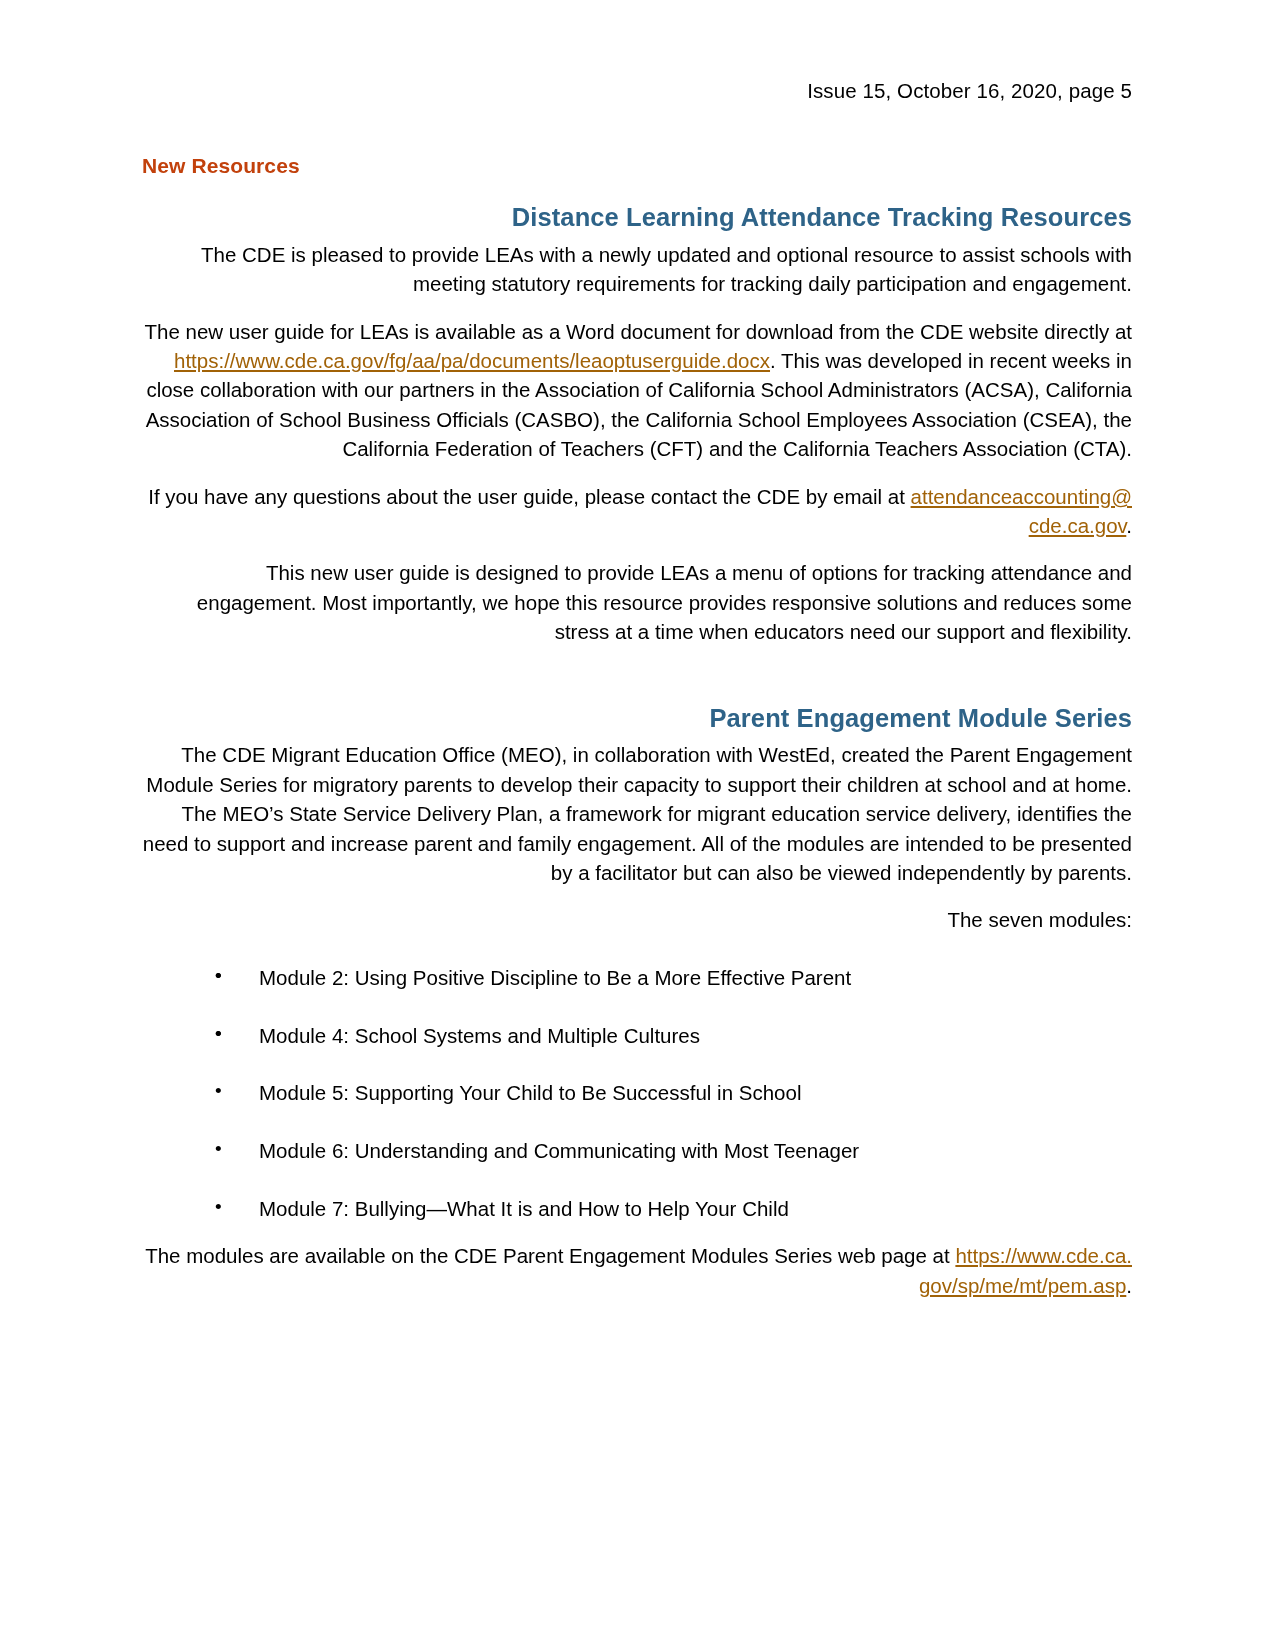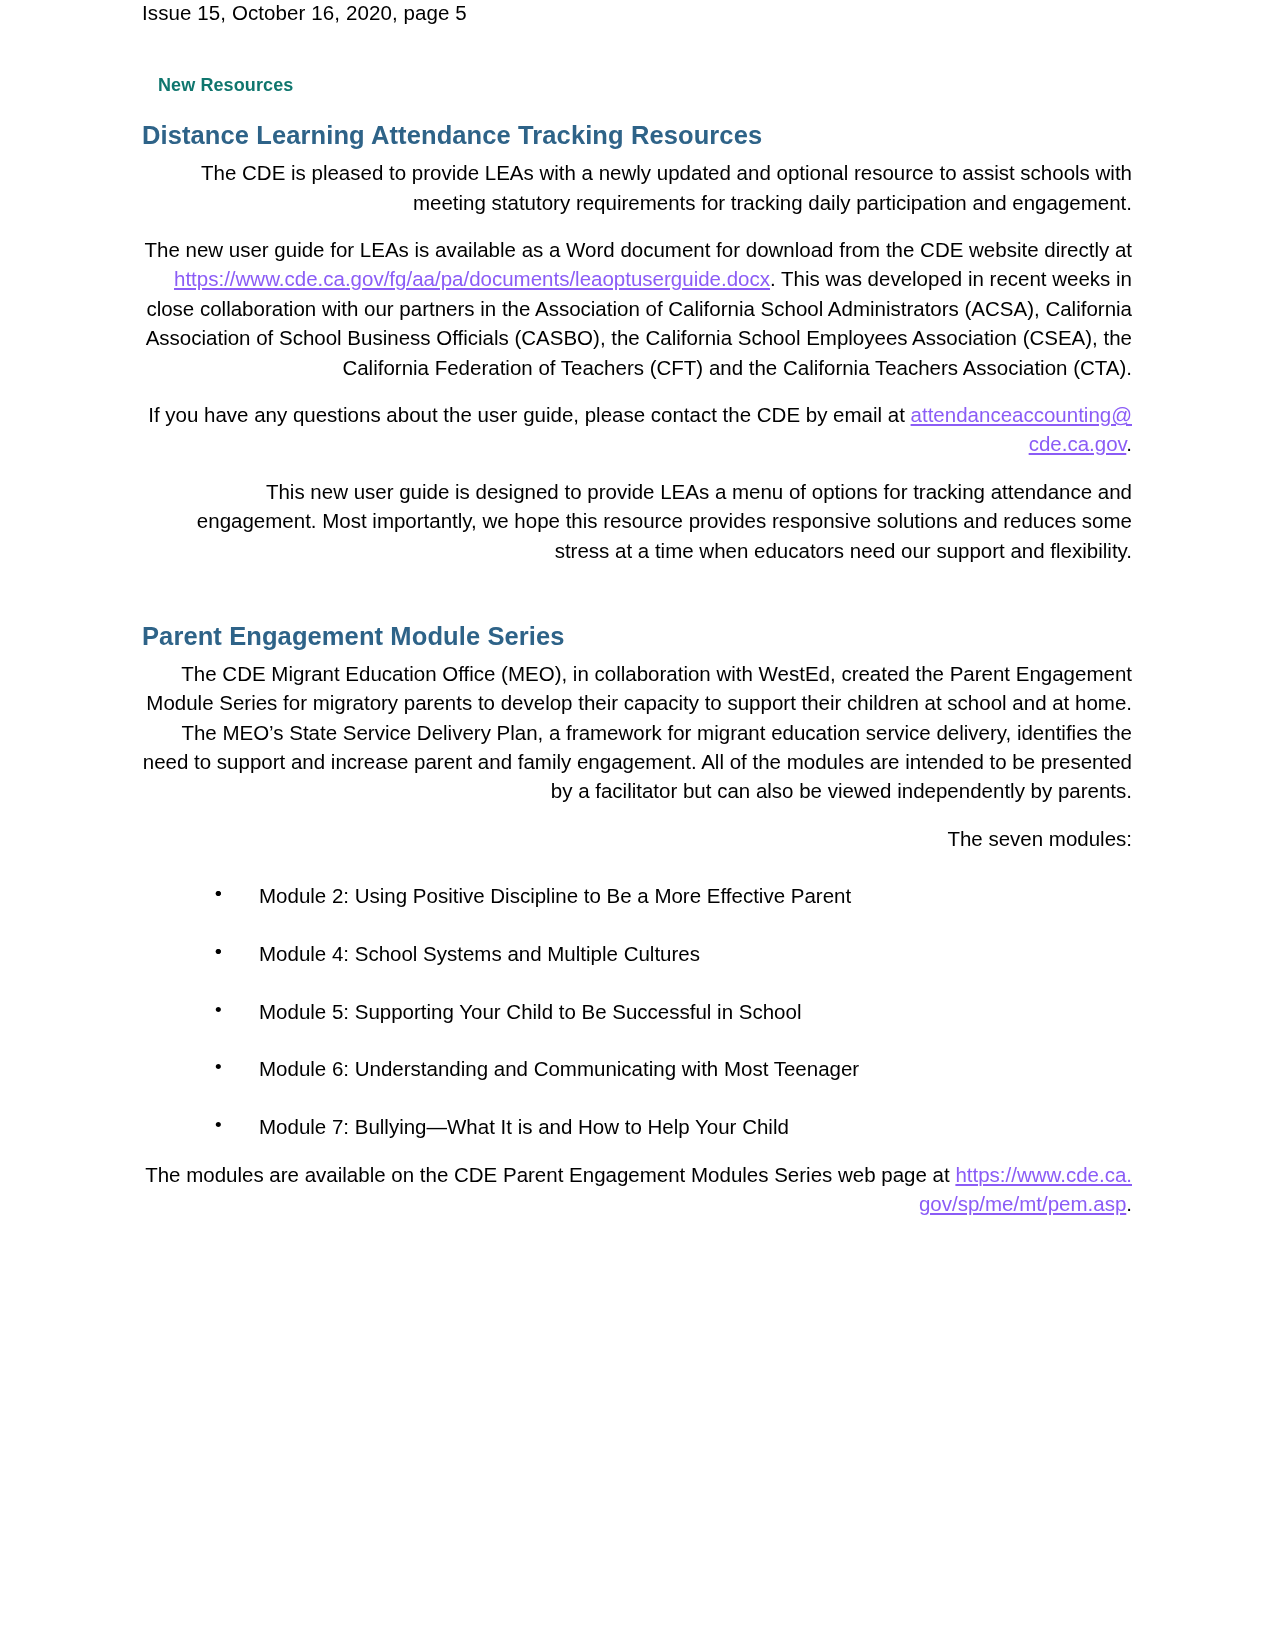--- a/index.html
+++ b/index.html
@@ -20,55 +20,57 @@
     padding: 0;
     overflow: hidden;
   }
   .content {
     position: absolute;
     left: 142px;
     top: 0;
     width: 990px;
   }
   .page-header {
-    text-align: left;
+    text-align: right;
     font-size: 20.5px;
     line-height: 1.3;
     color: #000000;
+    padding-top: 78px;
     letter-spacing: 0.1px;
   }
   h1.section-title {
-    font-size: 18px;
+    font-size: 21px;
     font-weight: bold;
-    color: #0f766e;
-    margin: 48px 0 0 16px;
+    color: #c2410c;
+    margin: 48px 0 0 0;
     line-height: 1.2;
     letter-spacing: 0.1px;
   }
   h2.sub-title {
     font-size: 25.5px;
     font-weight: bold;
     color: #2E6388;
     margin: 24px 0 6px 0;
     line-height: 1.25;
     letter-spacing: 0.1px;
+    text-align: right;
   }
   h2.sub-title.second {
     margin-top: 56px;
   }
   p.body-text {
     font-size: 20.5px;
     line-height: 1.435;
     margin: 0 0 18px 0;
     color: #000000;
     text-align: right;
     letter-spacing: 0.0px;
   }
   a.doc-link {
-    color: #8b5cf6;
+    color: #a16207;
     text-decoration: underline;
     word-break: break-all;
   }
   ul.module-list {
     list-style: none;
     margin: 14px 0 18px 0;
     padding: 0;
   }
   ul.module-list li {
     position: relative;

